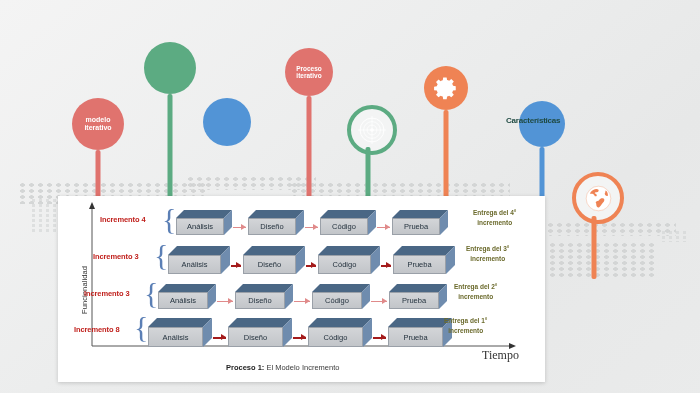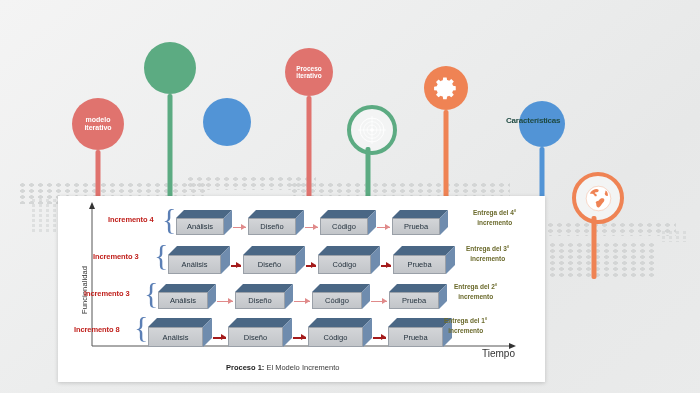--- a/index.html
+++ b/index.html
@@ -56,21 +56,21 @@
 
   .axis-y-label{
     position:absolute;left:-6px;top:10px;
     width:90px;
     font-size:7.5px;color:#333;
     transform:rotate(-90deg);transform-origin:left top;
     white-space:nowrap;
     letter-spacing:.1px;
   }
   .axis-x-label{
-    position:absolute;font-size:10px;color:#333;
+    position:absolute;font-size:12px;color:#333;font-family:Liberation Serif, serif;
   }
 
   .inc-label{
     position:absolute;
     color:#c0201c;font-weight:bold;font-size:7.5px;
     white-space:nowrap;letter-spacing:-.1px;
   }
 
   .brace{
     position:absolute;
@@ -212,21 +212,21 @@
         <polygon points="34,6 31,13 37,13" fill="#333"></polygon>
         <line x1="34" y1="150" x2="452" y2="150" stroke="#555" stroke-width="1"></line>
         <polygon points="458,150 451,147 451,153" fill="#333"></polygon>
       </svg>
 
       <div class="axis-y-label" style="left:22px;top:118px;">Funcionalidad</div>
 
       <div class="axis-x-label" style="left:424px;top:152px;">Tiempo</div>
 
       <div id="rows">
-          <div class="inc-label" style="left: 42px; top: 19px; margin-left: 8px;">Incremento 4</div>
+          <div class="inc-label" style="left: 42px; top: 19px;">Incremento 4</div>
           <div class="brace" style="left: 104px; top: 8px; font-size: 30px;">{</div>
           <div class="box" style="left: 118px; top: 14px; width: 56px; height: 25px;">
             <div class="top" style="width: 56px; height: 8px; clip-path: polygon(0px 100%, 8px 0px, 100% 0px, 48px 100%);"></div>
             <div class="side" style="width: 8px; height: 25px; clip-path: polygon(0px 8px, 100% 0px, 100% 17px, 0px 100%);"></div>
             <div class="face" style="width: 48px; height: 17px;">Análisis</div>
           </div>
           <div class="arrow" style="left: 175px; top: 30.5px; width: 13px;">
             <div class="shaft" style="width: 13px; border-top-width: 1px; border-top-color: rgb(224, 138, 138);"></div>
             <div class="head" style="border-left: 5px solid rgb(224, 138, 138);"></div>
           </div>

